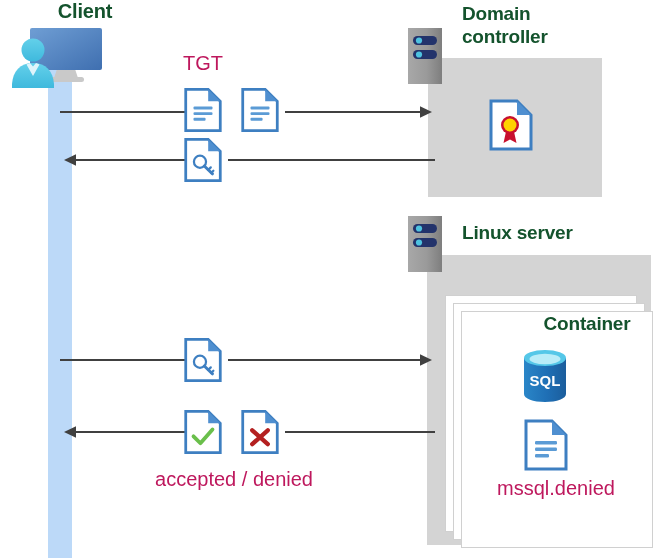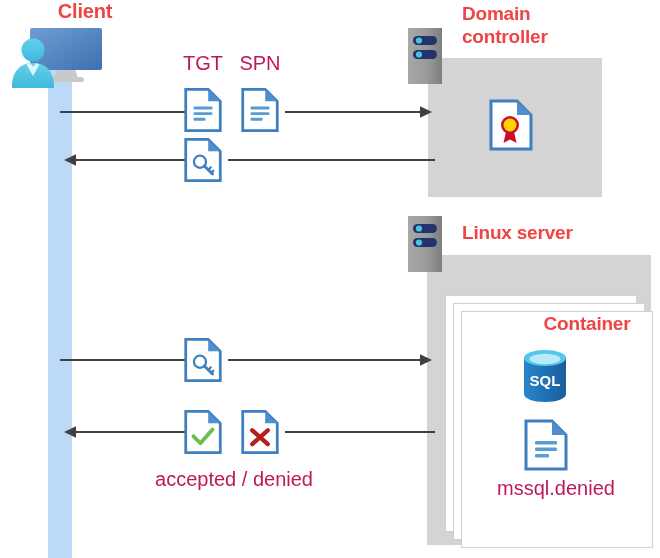--- a/index.html
+++ b/index.html
@@ -1,21 +1,21 @@
 <!DOCTYPE html>
 <html><head>
 <meta charset="utf-8">
 <style>
   html,body{margin:0;padding:0;background:#ffffff;}
   body{width:660px;height:558px;position:relative;overflow:hidden;
        font-family:"Liberation Sans","DejaVu Sans",sans-serif;
        -webkit-font-smoothing:antialiased;}
   #stage{position:absolute;left:0;top:0;width:660px;height:558px;}
   .abs{position:absolute;}
-  .lbl-bold{font-weight:bold;color:#ef4444;}
+  .lbl-bold{font-weight:bold;color:#14532d;}
   .lbl-reg{color:#be185d;}
   .panel{background:#d4d4d4;}
   .card{background:#ffffff;border:1px solid #d0d0d0;}
   svg{display:block;overflow:visible;}
   .nosel{user-select:none;}
 </style>
 </head>
 <body>
 
 <div id="stage">
@@ -140,21 +140,20 @@
 
   <div class="abs" style="left:60px;top:104px;width:375px;height:16px;">
     <svg width="375" height="16" viewBox="0 0 375 16">
       <line x1="0" y1="8" x2="125" y2="8" stroke="#404040" stroke-width="1.8"></line>
       <line x1="225" y1="8" x2="360" y2="8" stroke="#404040" stroke-width="1.8"></line>
       <path d="M360 2.2 L372 8 L360 13.8 Z" fill="#404040"></path>
     </svg>
   </div>
 
   <div class="abs nosel lbl-reg" style="left:163px;top:52px;width:80px;text-align:center;font-size:20px;">TGT</div>
-  <div class="abs nosel lbl-reg" style="left:220px;top:52px;width:80px;text-align:center;font-size:20px;">SPN</div>
 
   <div class="abs" style="left:184px;top:87px;width:38px;height:46px;">
     <svg width="38" height="46" viewBox="0 0 44 52">
       <path d="M2 2 L28 2 L42 16 L42 50 L2 50 Z" fill="#ffffff" stroke="#3e7fc1" stroke-width="3.2"></path>
       <path d="M28 2 L42 16 L28 16 Z" fill="#4f8fd0"></path>
       <rect x="11" y="22" width="22" height="3.4" rx="1.2" fill="#5b9bd5"></rect>
       <rect x="11" y="28.5" width="22" height="3.4" rx="1.2" fill="#5b9bd5"></rect>
       <rect x="11" y="35" width="14" height="3.4" rx="1.2" fill="#5b9bd5"></rect>
     </svg>
   </div>

